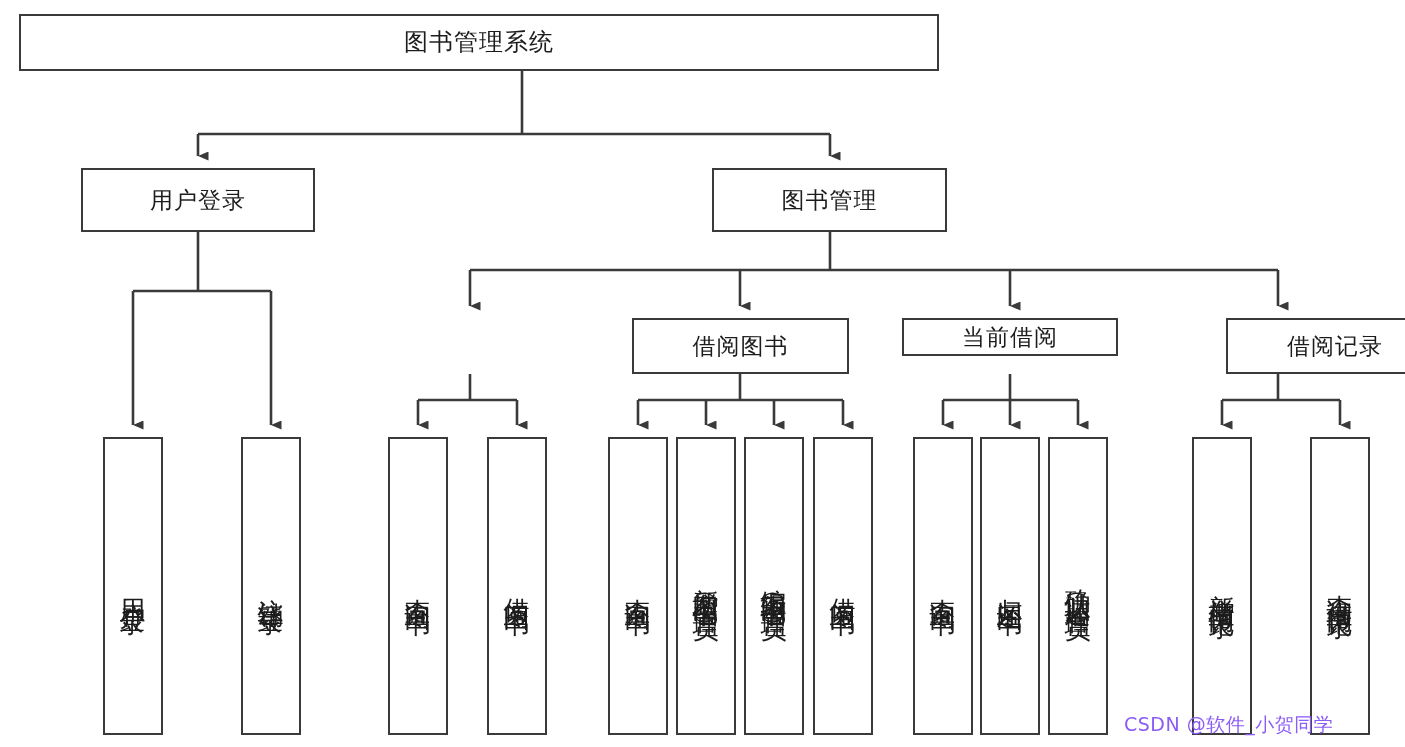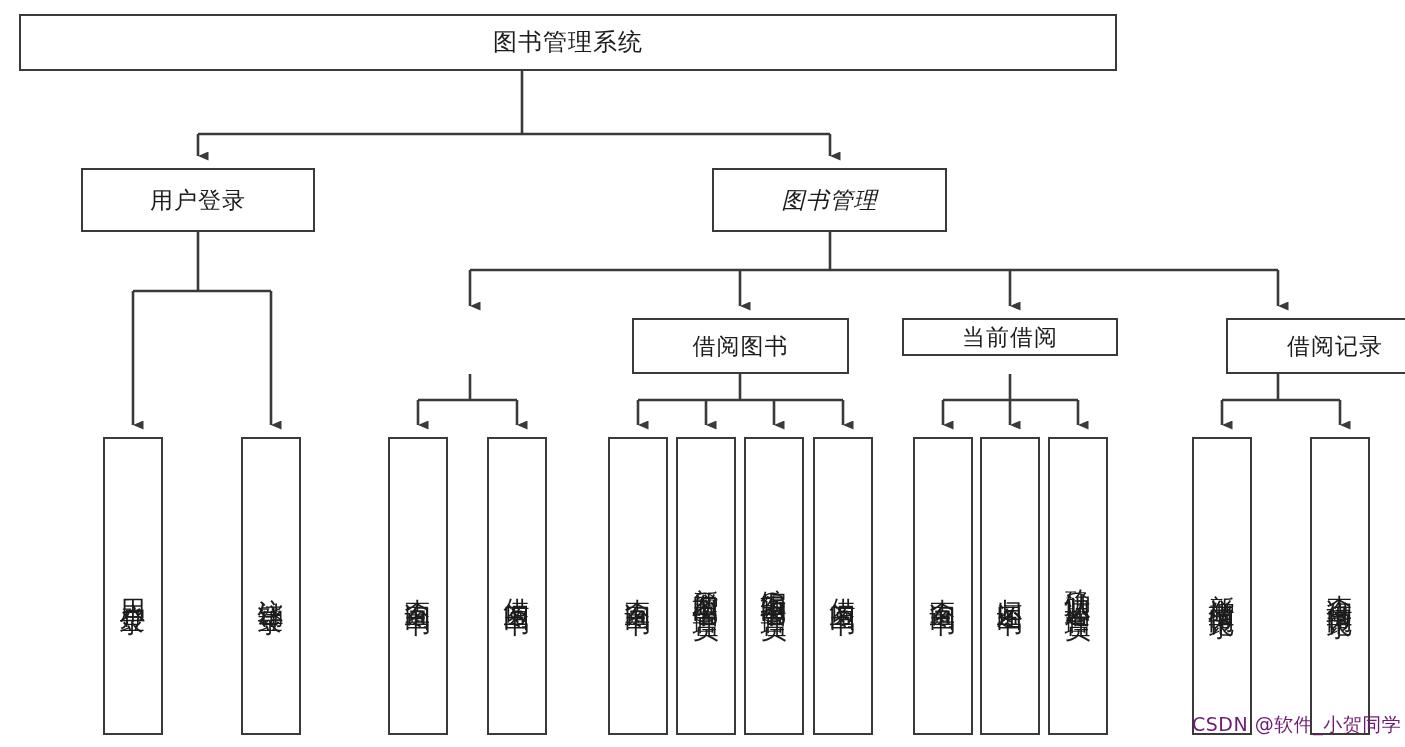--- a/index.html
+++ b/index.html
@@ -59,24 +59,24 @@
     writing-mode: vertical-rl;
     text-orientation: upright;
     font-size: 26px;
     line-height: 1.0;
     letter-spacing: 4px;
     white-space: nowrap;
     max-height: 100%;
   }
   .watermark {
     position: absolute;
-    left: 1192px;
+    left: 1124px;
     top: 712px;
     font-size: 19px;
-    color: #701a75;
+    color: #8b5cf6;
     white-space: nowrap;
     z-index: 3;
     letter-spacing: 0.5px;
   }
 </style>
 </head>
 <body>
 
 <div id="canvas">
 
@@ -123,28 +123,28 @@
       <path d="M1010,400 L1010,425" marker-end="url(#arrow)"></path>
       <path d="M1078,400 L1078,425" marker-end="url(#arrow)"></path>
 
       <path d="M1278,374 L1278,400"></path>
       <path d="M1222,400 L1340,400"></path>
       <path d="M1222,400 L1222,425" marker-end="url(#arrow)"></path>
       <path d="M1340,400 L1340,425" marker-end="url(#arrow)"></path>
     </g>
   </svg>
 
-  <div class="node horiz root" style="left:19px; top:14px; width:1098px; height:57px;">
+  <div class="node horiz root" style="left:19px; top:14px; width:920px; height:57px;">
     <span class="label">图书管理系统</span>
   </div>
 
   <div class="node horiz" style="left:81px; top:168px; width:234px; height:64px;">
     <span class="label">用户登录</span>
   </div>
-  <div class="node horiz" style="left:712px; top:168px; width:235px; height:64px;font-style:italic;">
+  <div class="node horiz" style="left:712px; top:168px; width:235px; height:64px;">
     <span class="label">图书管理</span>
   </div>
 
   <div class="node horiz" style="left:632px; top:318px; width:217px; height:56px;">
     <span class="label">借阅图书</span>
   </div>
   <div class="node horiz" style="left:902px; top:318px; width:216px; height:38px;">
     <span class="label">当前借阅</span>
   </div>
   <div class="node horiz" style="left:1226px; top:318px; width:218px; height:56px;">

